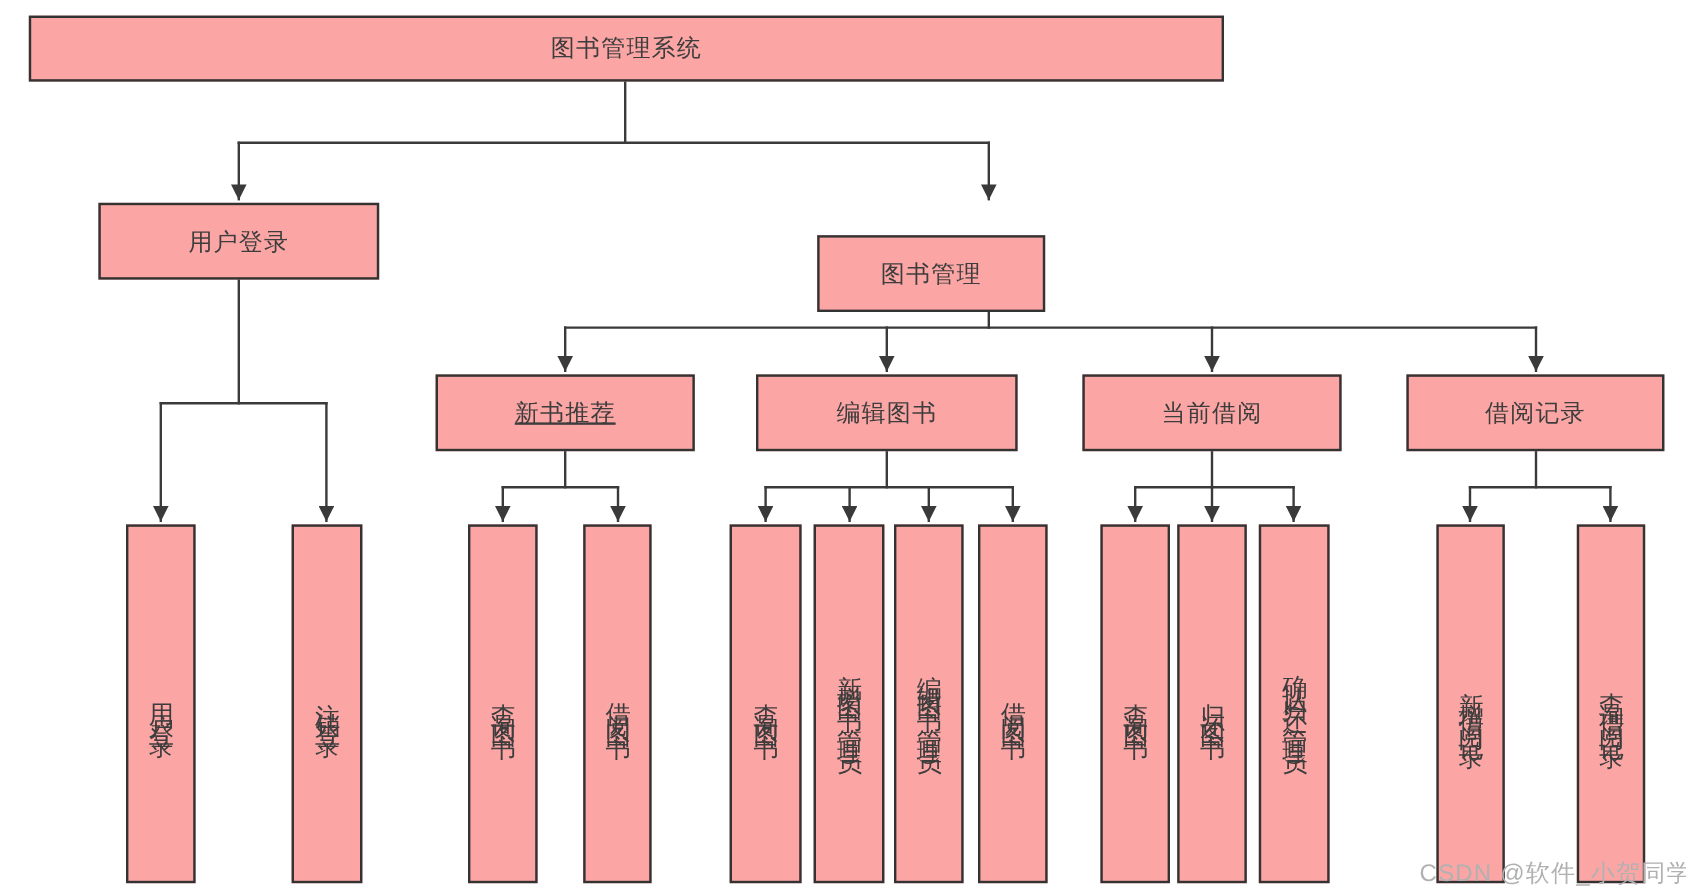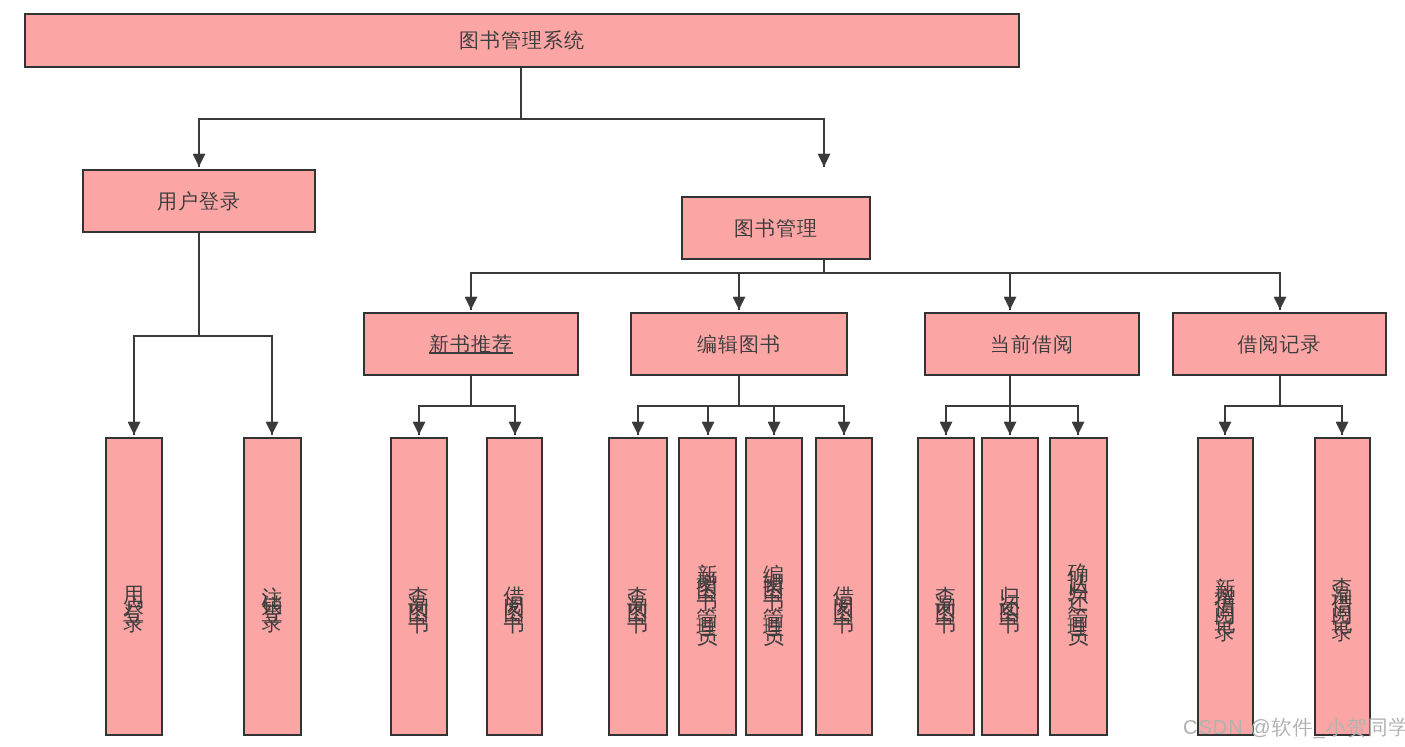--- a/index.html
+++ b/index.html
@@ -124,21 +124,21 @@
   <div class="box hbox" style="left:681px; top:169px; width:190px; height:64px;margin-top:27px;">
     <span>图书管理</span>
   </div>
 
   <div class="box hbox" style="left:363px; top:312px; width:216px; height:64px;text-decoration:underline;">
     <span>新书推荐</span>
   </div>
   <div class="box hbox" style="left:630px; top:312px; width:218px; height:64px;">
     <span>编辑图书</span>
   </div>
-  <div class="box hbox" style="left:902px; top:312px; width:216px; height:64px;margin-left:22px;">
+  <div class="box hbox" style="left:902px; top:312px; width:216px; height:64px;">
     <span>当前借阅</span>
   </div>
   <div class="box hbox" style="left:1172px; top:312px; width:215px; height:64px;">
     <span>借阅记录</span>
   </div>
 
   <div class="box vbox" style="left:105px; top:437px; width:58px; height:299px;">
     <span>用户登录</span>
   </div>
   <div class="box vbox" style="left:243px; top:437px; width:59px; height:299px;">

